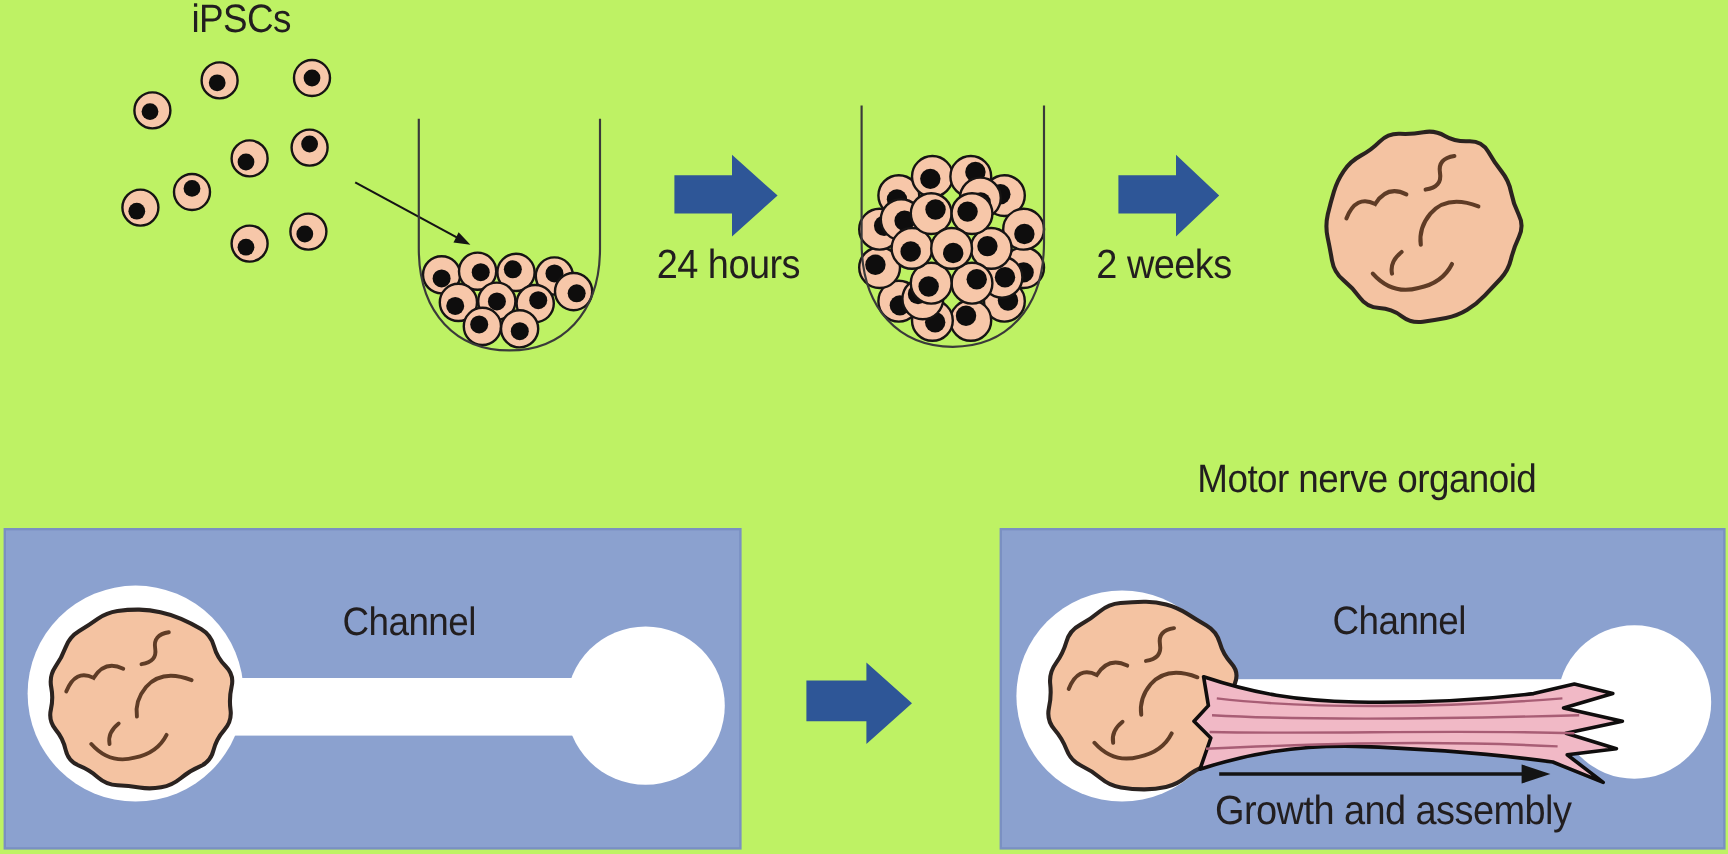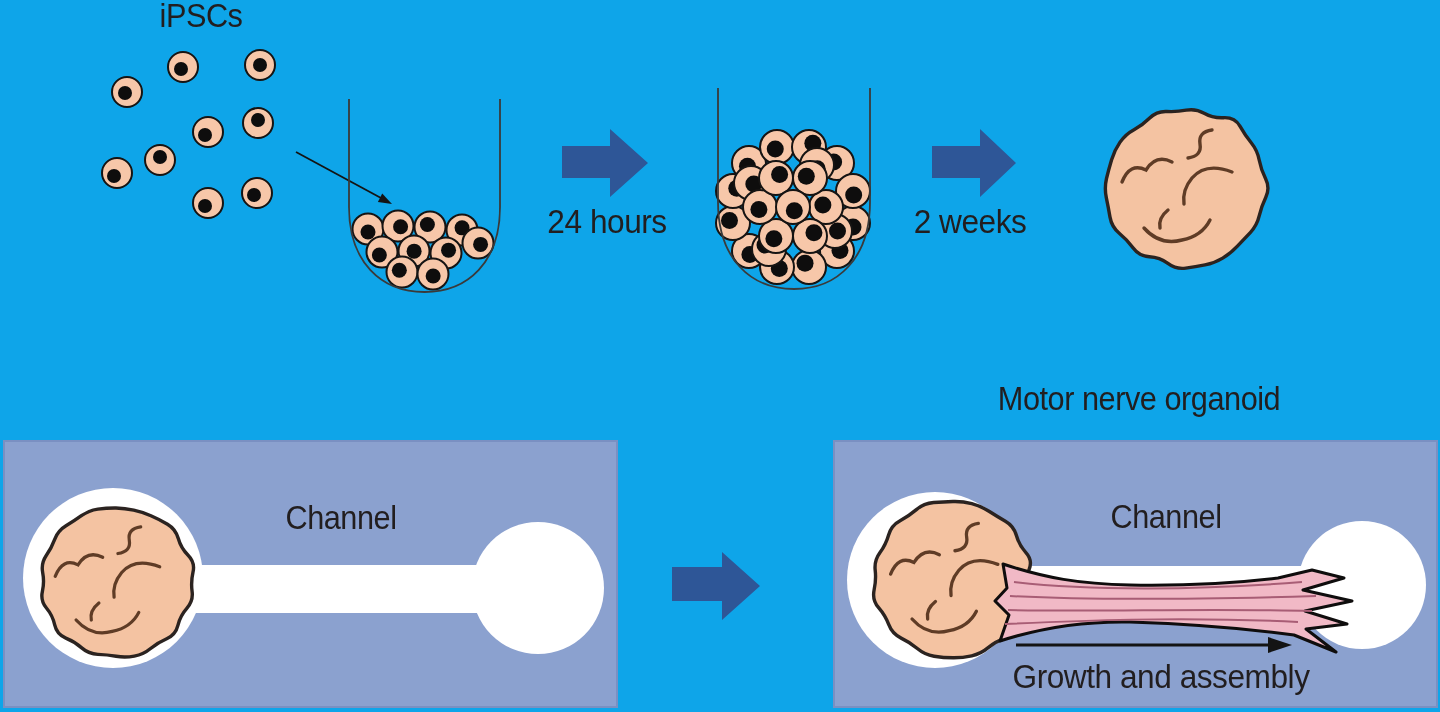--- a/index.html
+++ b/index.html
@@ -1,19 +1,19 @@
 <!DOCTYPE html>
 <html style="--device-fill: #8ba1cf; --device-border: #7a90c2; --arrow-blue: #2e5697; --cell-fill: #f7c7a9; --cell-outline: #161413; --nucleus: #0e0d0d; --organoid-fill: #f4c3a2; --organoid-outline: #2b2320; --squiggle: #5f3c26; --axon-fill: #f1b9c6; --axon-line: #a85d75; --axon-outline: #0f0d0d; --well-stroke: #3a3a3a; --thin-arrow: #141414; --text: #221e1f;"><head>
 <meta charset="utf-8">
 <style>
   html,body{margin:0;padding:0;background:#ffffff;}
   .stage{
     position:relative;
     width:1440px;height:712px;
-    background:#0ea5e9;
+    background:#bef264;
     font-family:"Liberation Sans", sans-serif;
     color:var(--text,#221e1f);
     overflow:hidden;
   }
   .stage svg{position:absolute;left:0;top:0;}
   .label{
     position:absolute;
     white-space:nowrap;
     transform:translateX(-50%) scaleX(0.93);
     letter-spacing:-0.5px;

